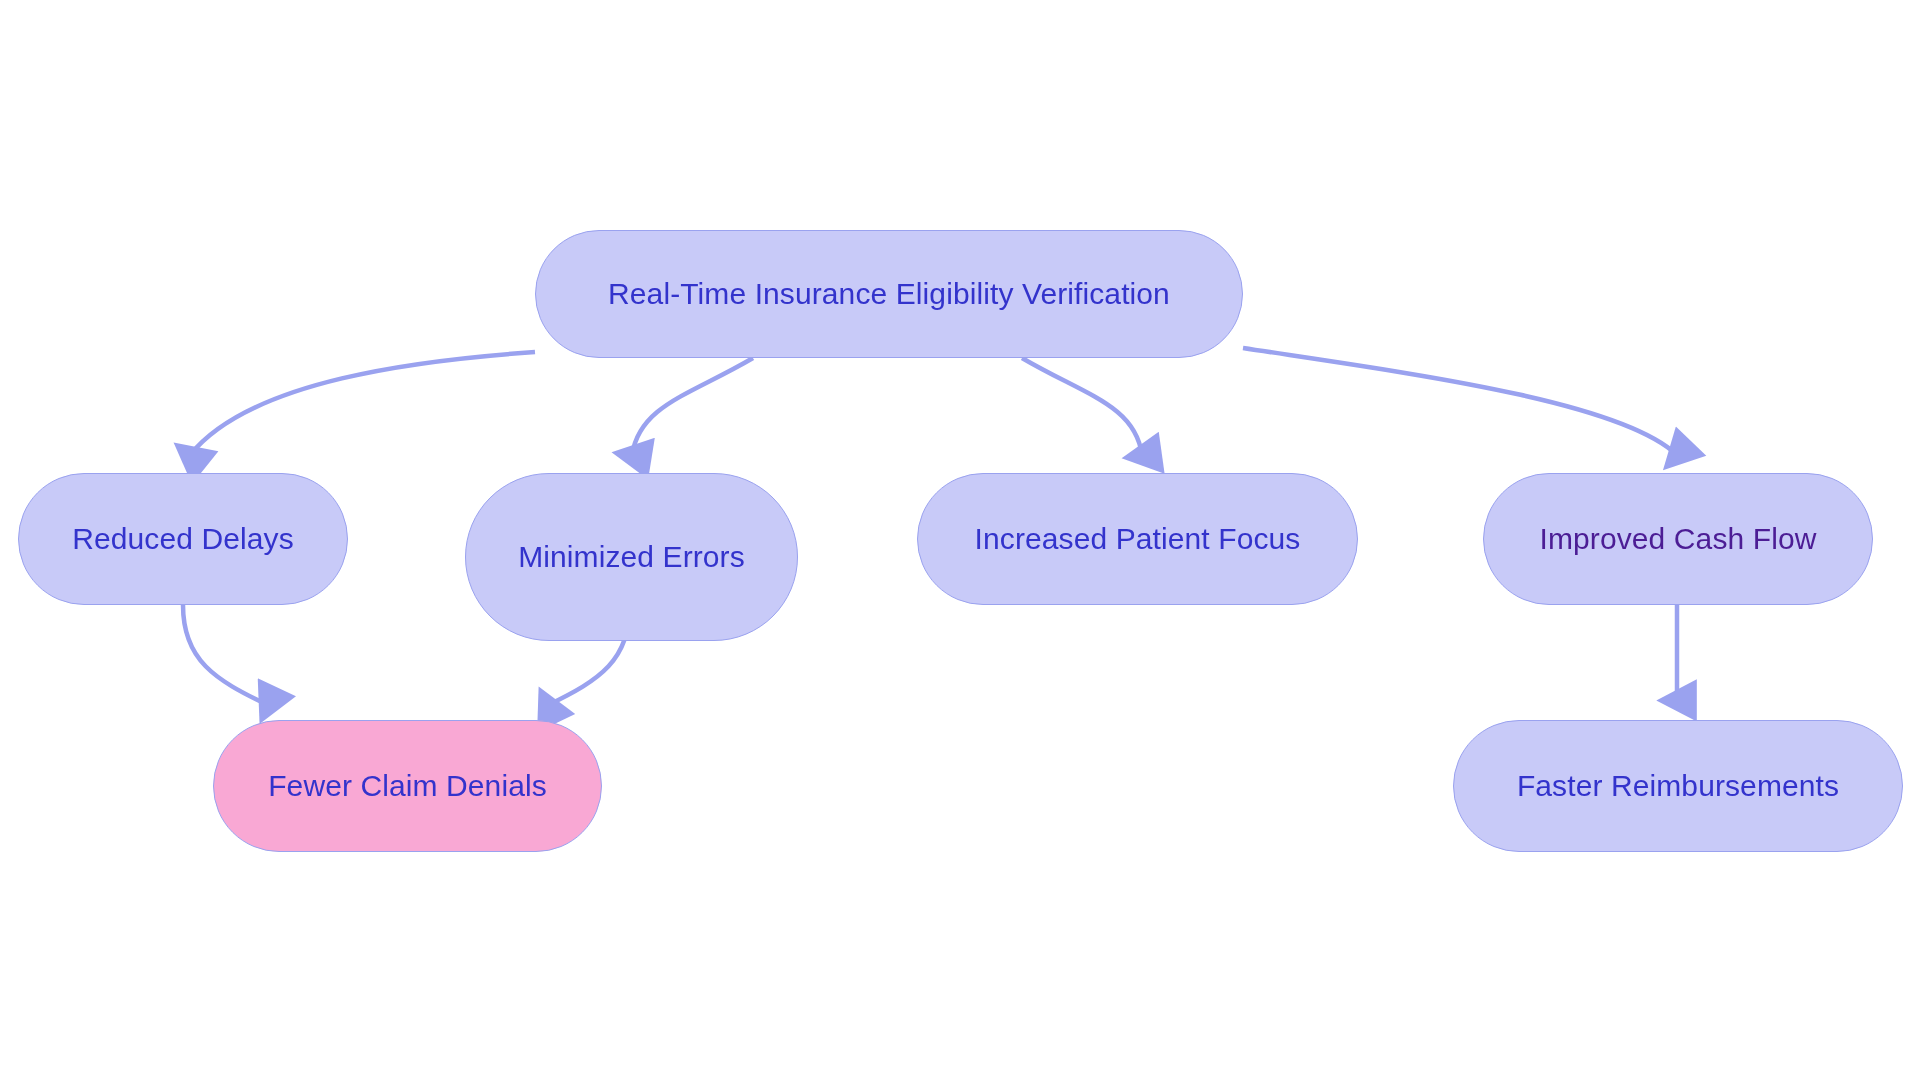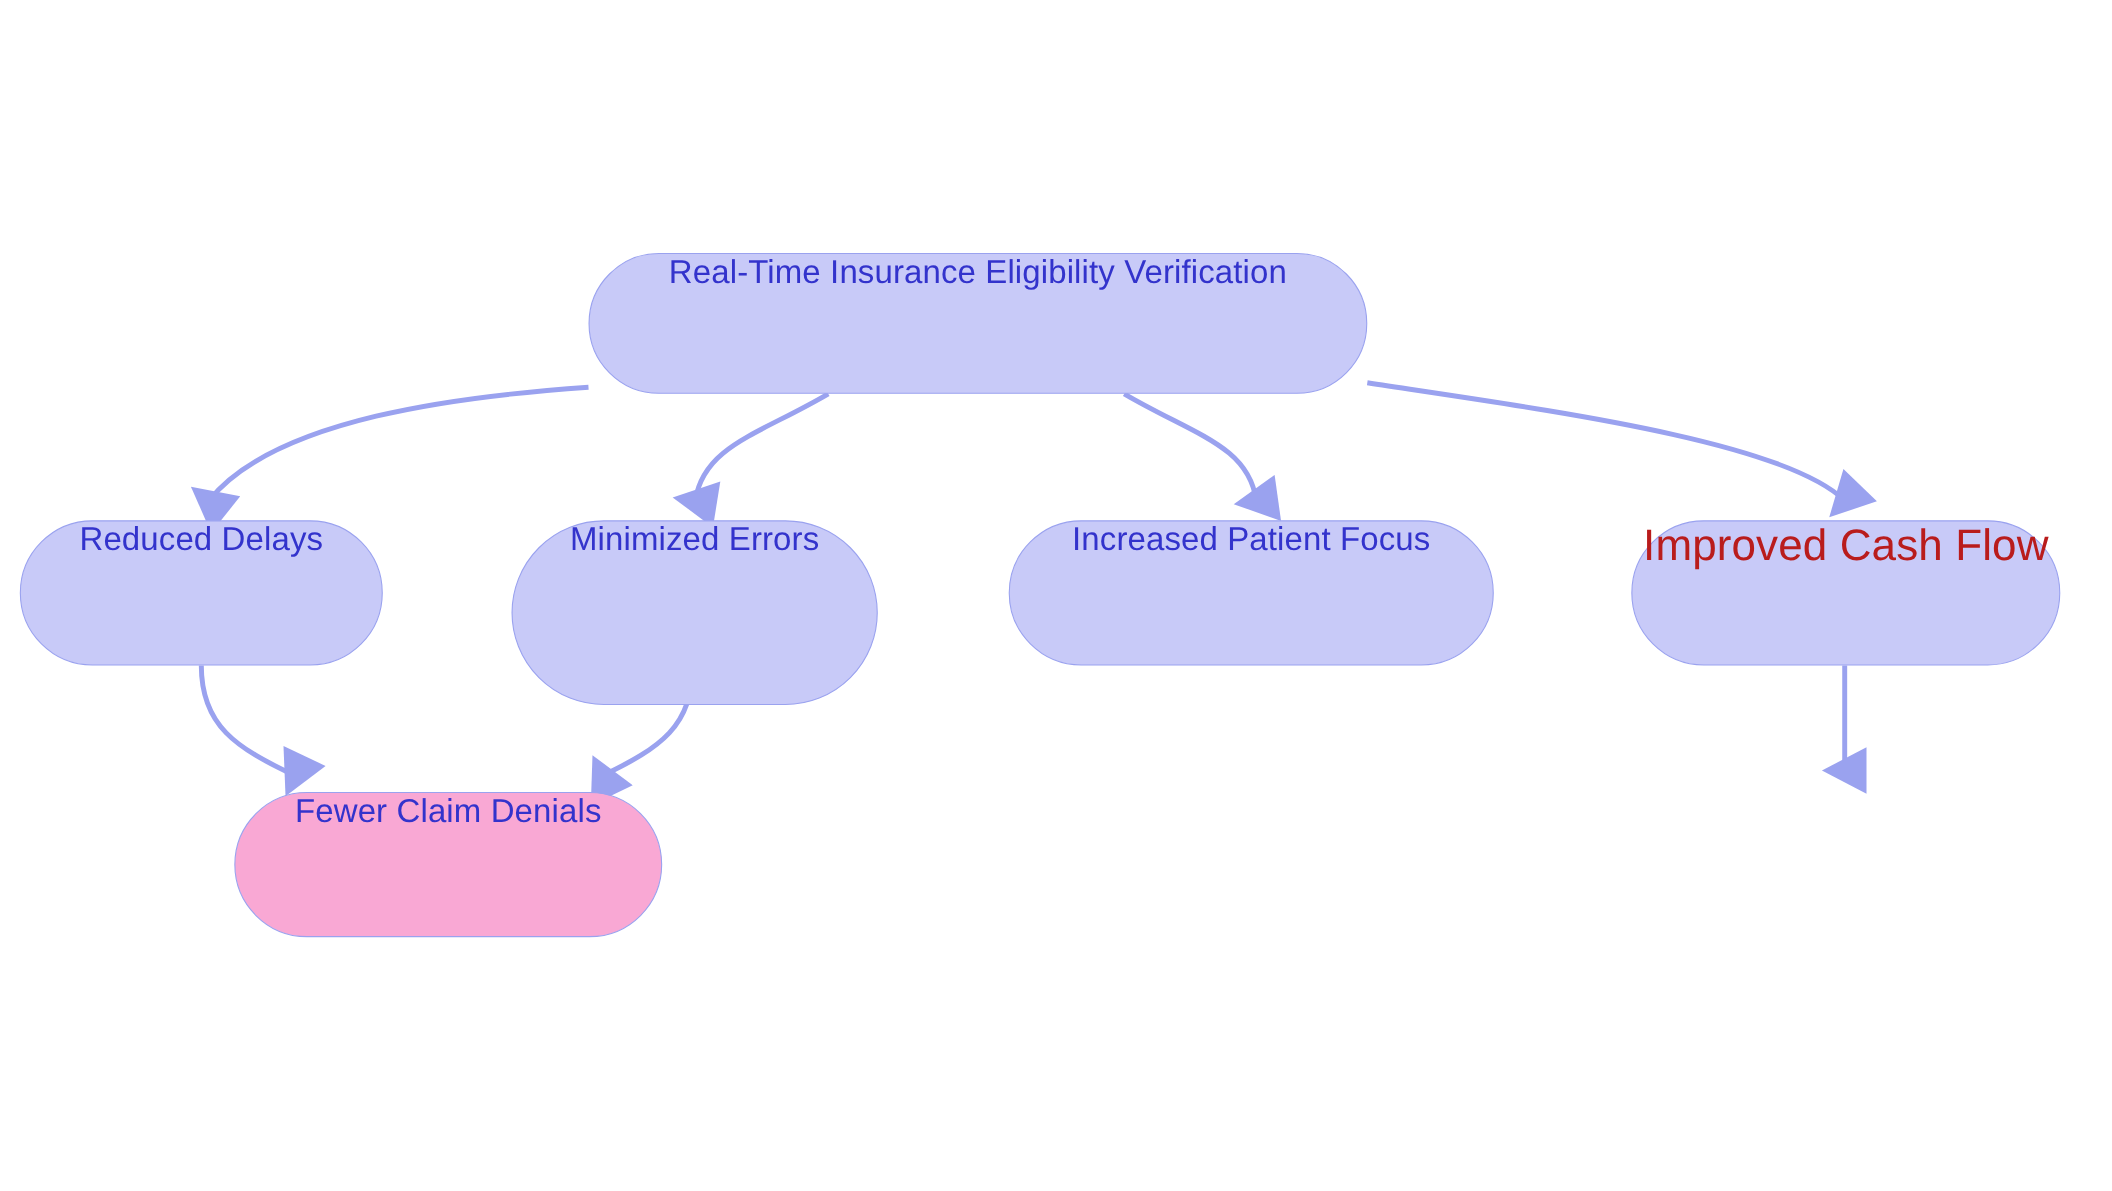--- a/index.html
+++ b/index.html
@@ -19,21 +19,21 @@
     position: absolute;
     left: 0;
     top: 0;
     width: 1920px;
     height: 1083px;
   }
   .node {
     position: absolute;
     box-sizing: border-box;
     display: flex;
-    align-items: flex-start;
+    align-items: center;
     justify-content: center;
     background: #c8caf8;
     border: 1.6px solid #9aa2ef;
     border-radius: 9999px;
     color: #3333cc;
     font-family: "Liberation Sans", sans-serif;
     font-weight: 400;
     letter-spacing: 0.1px;
     white-space: nowrap;
     z-index: 2;
@@ -74,22 +74,25 @@
   </div>
 
   <div class="node" style="left: 465px; top: 473px; width: 333px; height: 168px; font-size: 30px; background: rgb(200, 202, 248); border-color: rgb(154, 162, 239); color: rgb(51, 51, 204);">
     <span class="node-label">Minimized Errors</span>
   </div>
 
   <div class="node" style="left: 917px; top: 473px; width: 441px; height: 132px; font-size: 30px; background: rgb(200, 202, 248); border-color: rgb(154, 162, 239); color: rgb(51, 51, 204);">
     <span class="node-label">Increased Patient Focus</span>
   </div>
 
-  <div class="node" style="left: 1483px; top: 473px; width: 390px; height: 132px; font-size: 40px; background: rgb(200, 202, 248); border-color: rgb(154, 162, 239); color: #b91c1c;">
+  <div class="node" style="left: 1483px; top: 473px; width: 390px; height: 132px; font-size: 30px; background: rgb(200, 202, 248); border-color: rgb(154, 162, 239); color: #4c1d95;">
     <span class="node-label">Improved Cash Flow</span>
   </div>
 
   <div class="node" style="left: 213px; top: 720px; width: 389px; height: 132px; font-size: 30px; background: #f9a8d4; border-color: rgb(154, 162, 239); color: rgb(51, 51, 204);">
     <span class="node-label">Fewer Claim Denials</span>
   </div>
 
+  <div class="node" style="left: 1453px; top: 720px; width: 450px; height: 132px; font-size: 30px; background: rgb(200, 202, 248); border-color: rgb(154, 162, 239); color: rgb(51, 51, 204);">
+    <span class="node-label">Faster Reimbursements</span>
+  </div>
 
 </div>
 
 </body></html>

